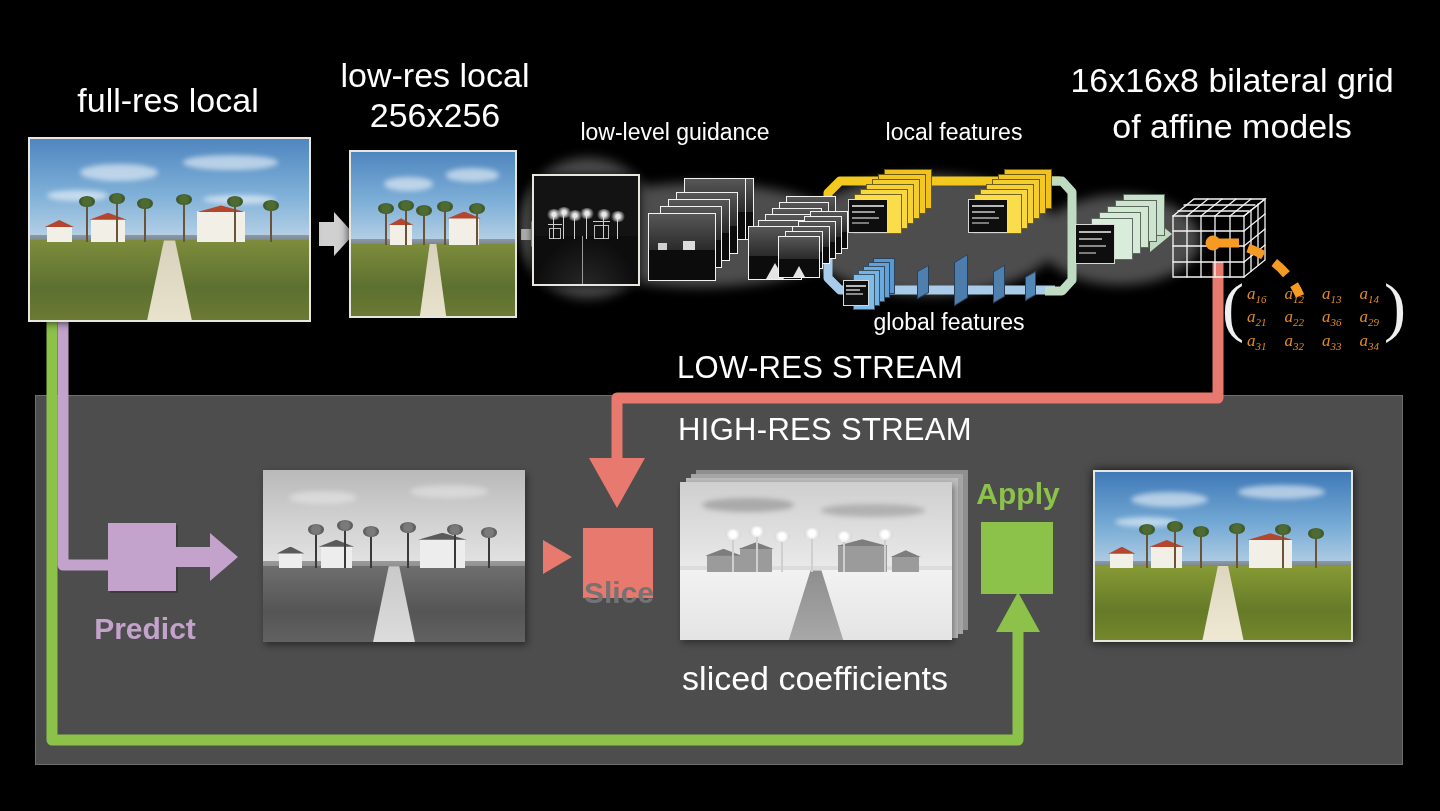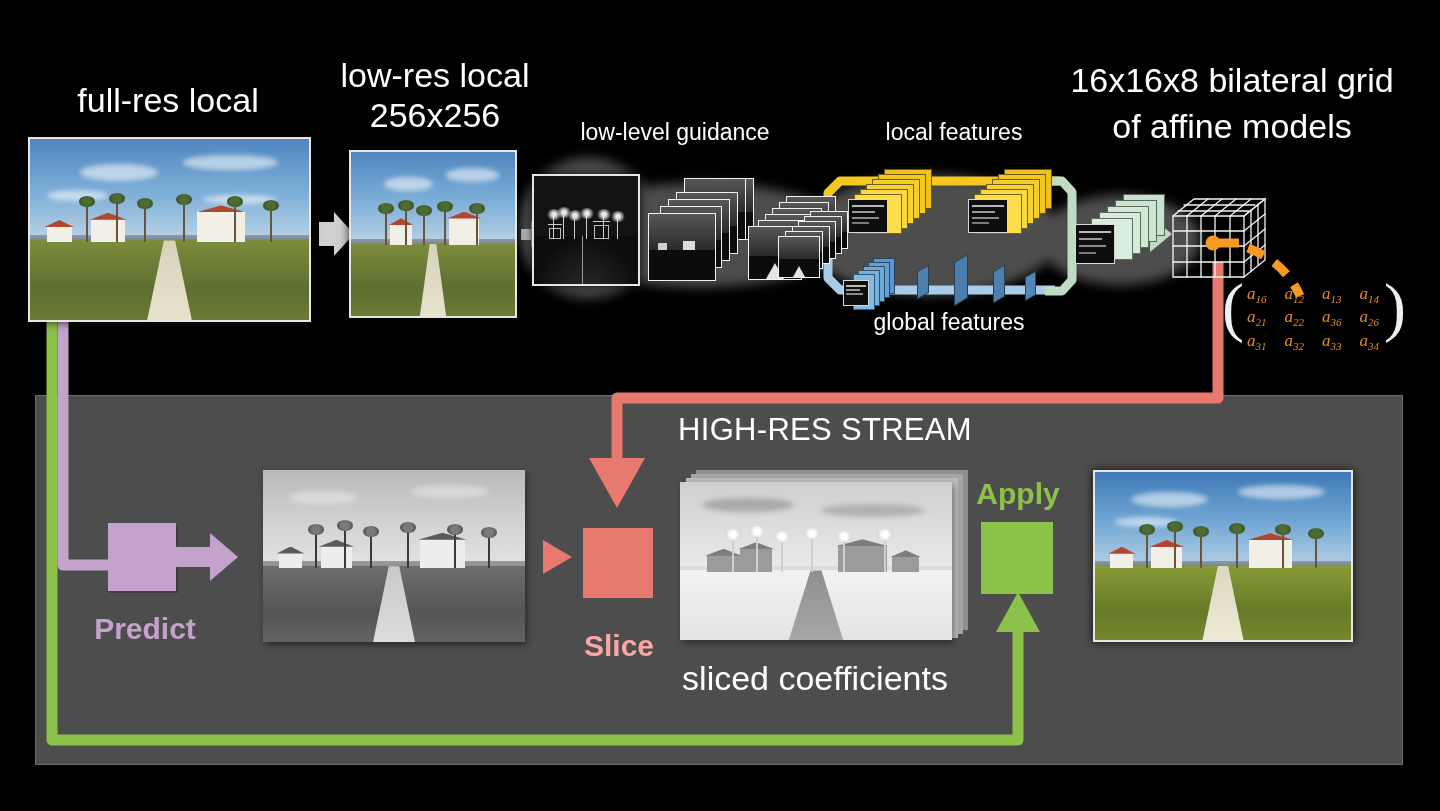--- a/index.html
+++ b/index.html
@@ -449,21 +449,21 @@
           <tr>
         <td>a<sub>16</sub></td>
         <td>a<sub>12</sub></td>
         <td>a<sub>13</sub></td>
         <td>a<sub>14</sub></td>
       </tr>
       <tr>
         <td>a<sub>21</sub></td>
         <td>a<sub>22</sub></td>
         <td>a<sub>36</sub></td>
-        <td>a<sub>26</sub></td>
+        <td>a<sub>29</sub></td>
       </tr>
       <tr>
         <td>a<sub>31</sub></td>
         <td>a<sub>32</sub></td>
         <td>a<sub>33</sub></td>
         <td>a<sub>34</sub></td>
       </tr>
     </tbody>
       </table>
     <span class="paren" style="right:-18px;">)</span>
@@ -553,26 +553,27 @@
 
   <div class="lbl med c" style="left:540px; top:120px; width:270px;">low-level guidance</div>
 
   <div class="lbl med c" style="left:845px; top:120px; width:218px;">local features</div>
 
   <div class="lbl med c" style="left:840px; top:310px; width:218px;">global features</div>
 
   <div class="lbl big c" style="left:1030px; top:62px; width:404px;">16x16x8 bilateral grid</div>
   <div class="lbl big c" style="left:1030px; top:108px; width:404px;">of affine models</div>
 
+  <div class="lbl stream c" style="left:640px; top:351px; width:360px;">LOW-RES STREAM</div>
 
   <div class="lbl stream c" style="left:645px; top:413px; width:360px;">HIGH-RES STREAM</div>
 
   <div class="lbl bold c" style="left:80px; top:613px; width:130px; color:#C3A3CC;">Predict</div>
 
-  <div class="lbl bold c" style="left:558px; top:630px; width:122px; color:#fca5a5;">Slice</div>
+  <div class="lbl bold c" style="left:558px; top:577px; width:122px; color:#737373;">Slice</div>
 
   <div class="lbl bold c" style="left:955px; top:478px; width:126px; color:#8CC14A;">Apply</div>
 
 
   <div class="lbl big c" style="left:655px; top:660px; width:320px;">sliced coefficients</div>
 
 
 </div>
 
 </body></html>

